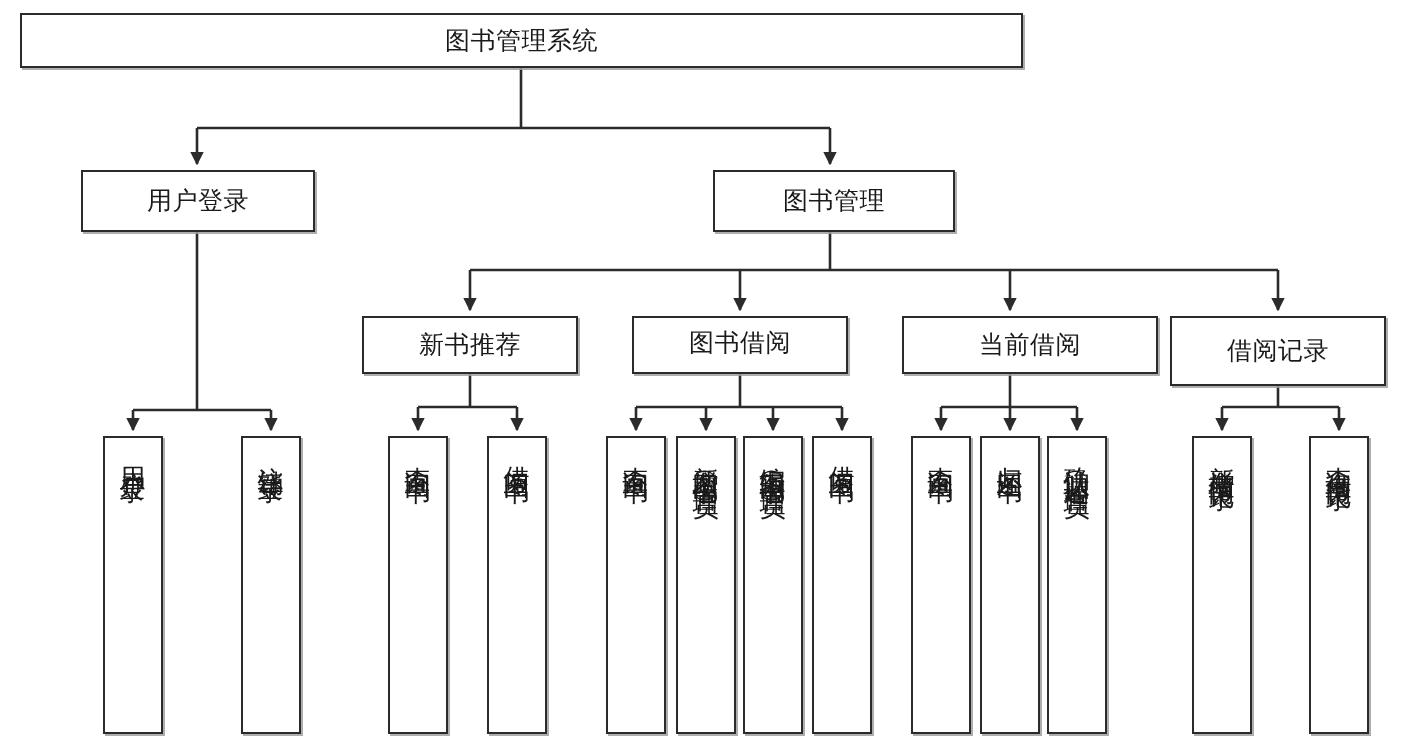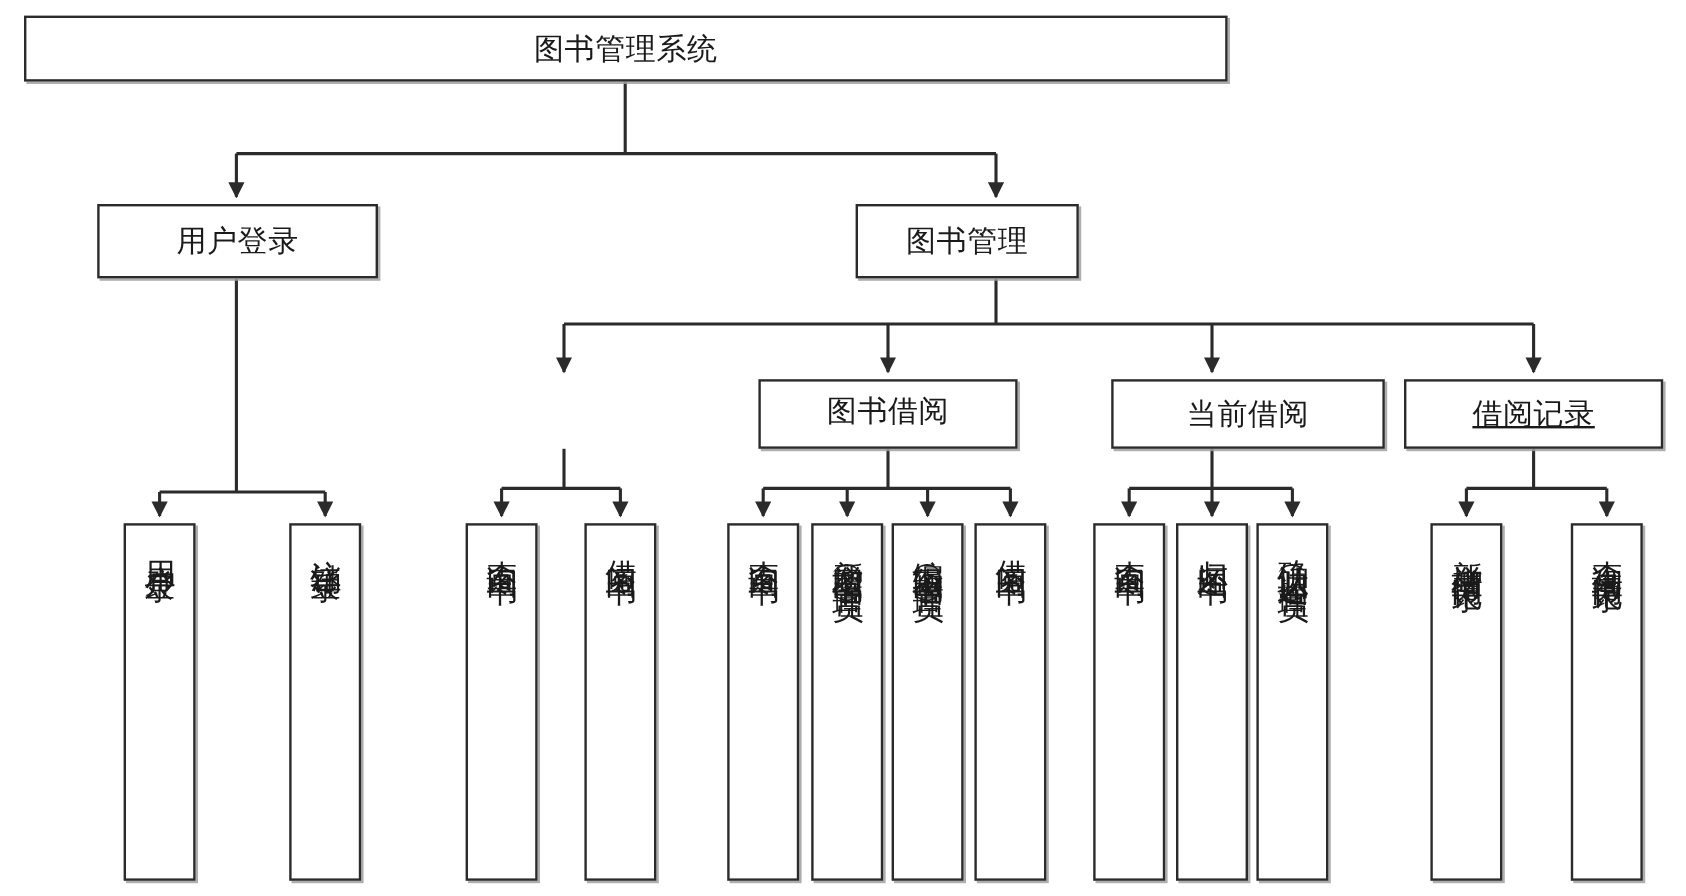--- a/index.html
+++ b/index.html
@@ -131,31 +131,34 @@
     </g>
   </svg>
 
   <div class="node root horiz" style="left:20px; top:13px; width:1003px; height:55px;">
     <span class="lbl">图书管理系统</span>
   </div>
 
   <div class="node horiz" style="left:81px; top:170px; width:234px; height:62px;">
     <span class="lbl">用户登录</span>
   </div>
-  <div class="node horiz" style="left:713px; top:170px; width:186px; height:62px;">
+  <div class="node horiz" style="left:713px; top:170px; width:242px; height:62px;">
     <span class="lbl">图书管理</span>
   </div>
 
+  <div class="node horiz" style="left:362px; top:316px; width:216px; height:58px;">
+    <span class="lbl">新书推荐</span>
+  </div>
   <div class="node horiz" style="left:632px; top:316px; width:216px; height:58px;font-family:Liberation Mono, monospace;">
     <span class="lbl">图书借阅</span>
   </div>
-  <div class="node horiz" style="left:902px; top:316px; width:228px; height:58px;margin-left:24px;">
+  <div class="node horiz" style="left:902px; top:316px; width:256px; height:58px;">
     <span class="lbl">当前借阅</span>
   </div>
-  <div class="node horiz" style="left:1170px; top:316px; width:216px; height:58px;text-decoration:underline;">
+  <div class="node horiz" style="left:1170px; top:316px; width:216px; height:70px;">
     <span class="lbl">借阅记录</span>
   </div>
 
   <div class="node vert" style="left:103px; top:436px; width:60px; height:298px;">
     <span class="lbl">用户登录</span>
   </div>
   <div class="node vert" style="left:241px; top:436px; width:60px; height:298px;">
     <span class="lbl">注销登录</span>
   </div>
 

